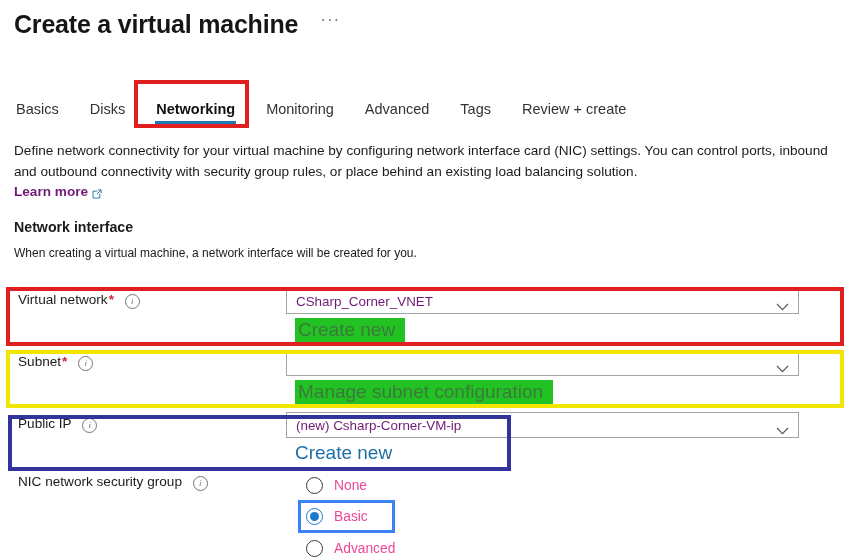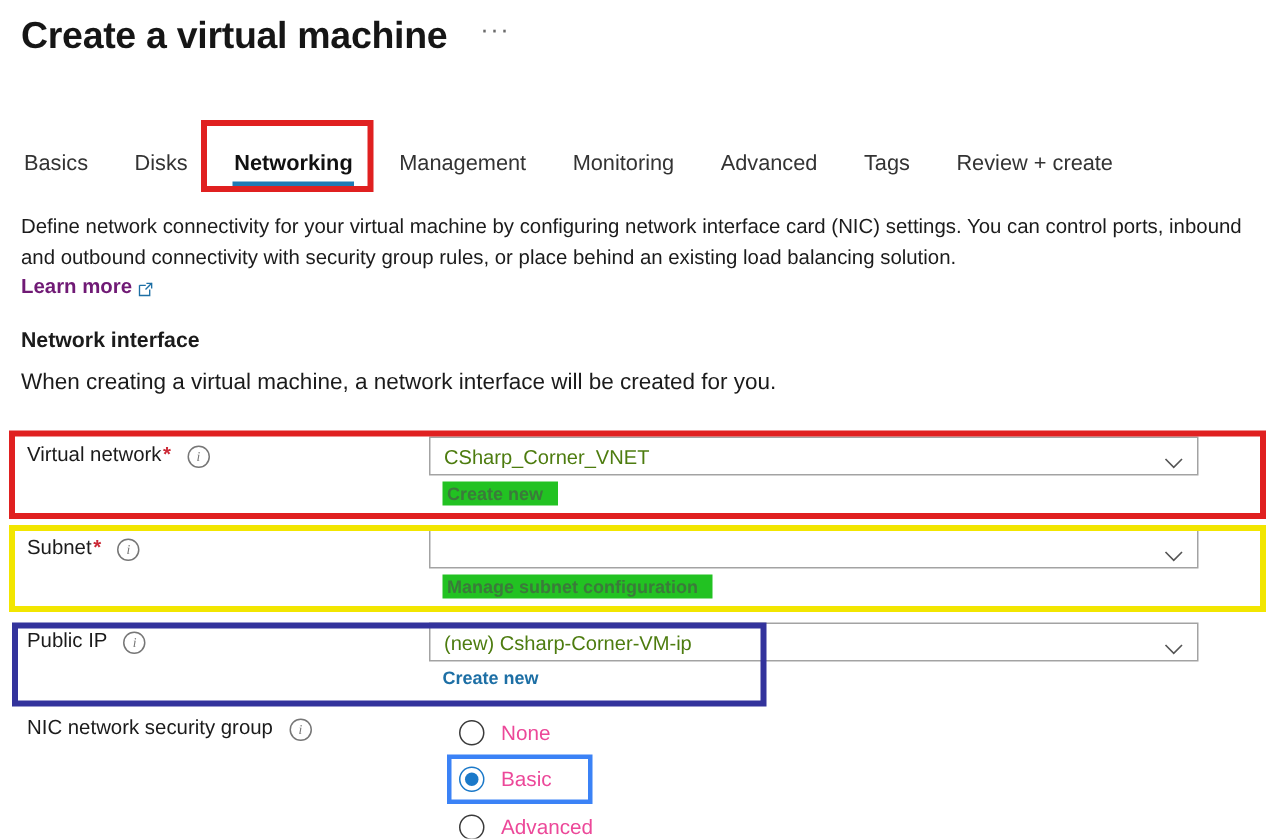--- a/index.html
+++ b/index.html
@@ -96,21 +96,21 @@
 
   
   .section-title {
     margin: 19px 0 0 14px;
     font-size: 14.2px;
     font-weight: bold;
     color: #1b1b1b;
   }
   .section-sub {
     margin: 11px 0 0 14px;
-    font-size: 15px;
+    font-size: 12px;
     color: #1b1b1b;
   }
 
   
   .form {
     margin-top: 18px;
     position: relative;
   }
   .row {
     position: relative;
@@ -158,43 +158,42 @@
     position: relative;
     height: 26px;
     border: 1px solid #a3a3a3;
     background: #ffffff;
     display: flex;
     align-items: center;
     box-sizing: border-box;
   }
   .select .value {
     font-size: 13.4px;
-    color: #4d7c0f;
+    color: #701a75;
     padding-left: 9px;
     white-space: nowrap;
     overflow: hidden;
   }
   .chevron {
     position: absolute;
     right: 9px;
     top: 50%;
     transform: translateY(-50%);
     width: 13px;
     height: 8px;
   }
   .sub-link {
     display: inline-block;
     margin-top: 4px;
     margin-left: 9px;
-    font-size: 12px;
+    font-size: 19px;
     color: #1d6fa5;
     text-decoration: none;
     position: relative;
     white-space: nowrap;
-    font-weight: bold;
   }
   .sub-link.hl {
     background: #22c222;
     padding: 1px 10px 1px 3px;
     color: #3b7a3b;
   }
 
   
   .w-full { width: 513px; }
 
@@ -269,21 +268,20 @@
 <div class="title-row">
   <div class="page-title">Create a virtual machine</div>
   <div class="ellipsis-menu">···</div>
 </div>
 
 
 <div class="tabs">
   <div class="tab">Basics</div>
   <div class="tab">Disks</div>
   <div class="tab active">Networking</div>
-  <div class="tab">Management</div>
   <div class="tab">Monitoring</div>
   <div class="tab">Advanced</div>
   <div class="tab">Tags</div>
   <div class="tab">Review + create</div>
 </div>
 
 
 <div class="anno anno-red" style="left:134px; top:80px; width:115px; height:48px;"></div>
 
 

